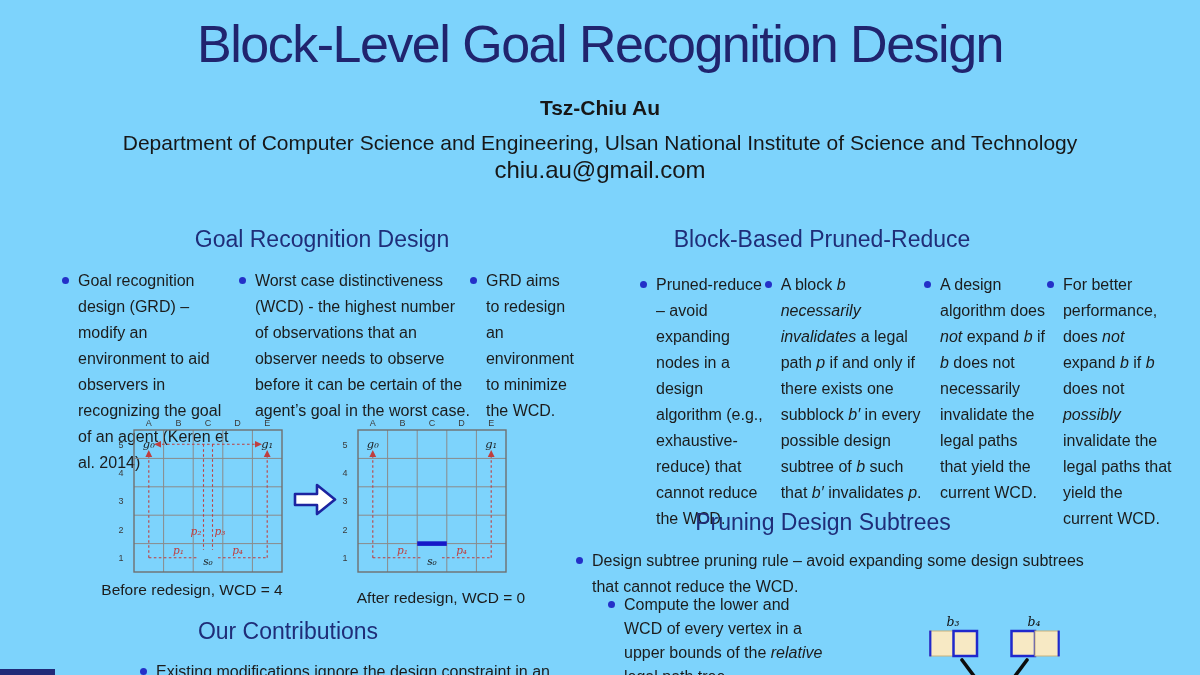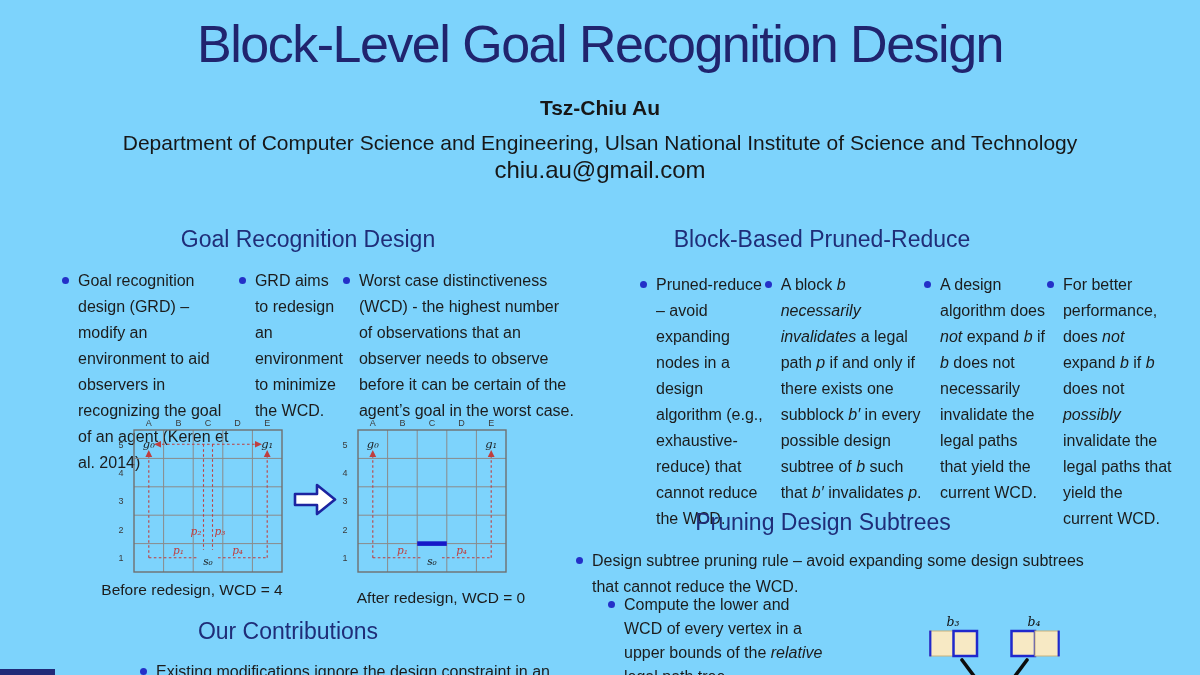--- a/index.html
+++ b/index.html
@@ -29,33 +29,33 @@
 </head>
 <body>
 
 <div id="poster">
 
   <div id="title" class="abs center">Block-Level Goal Recognition Design</div>
   <div id="author" class="abs center">Tsz-Chiu Au</div>
   <div id="affil" class="abs center">Department of Computer Science and Engineering, Ulsan National Institute of Science and Technology</div>
   <div id="email" class="abs center">chiu.au@gmail.com</div>
 
-  <div class="abs heading" style="left:58px;top:226px;width:500px;">Goal Recognition Design</div>
+  <div class="abs heading" style="left:72px;top:226px;width:500px;">Goal Recognition Design</div>
   <div class="abs bullets" style="left:62px;top:268px;width:512px;">
     <div class="bullet">
       <span class="dot"></span>
       <span class="btxt"><span>Goal recognition design (GRD) – modify an environment to aid observers in recognizing the goal of an agent (Keren et al. 2014)</span></span>
     </div>
     <div class="bullet">
       <span class="dot"></span>
+      <span class="btxt"><span>Worst case distinctiveness (WCD) - the highest number of observations that an observer needs to observe before it can be certain of the agent’s goal in the worst case.</span></span>
+    </div>
+    <div class="bullet">
+      <span class="dot"></span>
       <span class="btxt"><span>GRD aims to redesign an environment to minimize the WCD.</span></span>
-    </div>
-    <div class="bullet">
-      <span class="dot"></span>
-      <span class="btxt"><span>Worst case distinctiveness (WCD) - the highest number of observations that an observer needs to observe before it can be certain of the agent’s goal in the worst case.</span></span>
     </div>
   </div>
 
   <svg class="abs" style="left:110px;top:416px;" width="180" height="160" viewBox="0 0 180 160">
     <text class="axis" text-anchor="middle" x="38.8" y="10">A</text>
     <text class="axis" text-anchor="middle" x="68.4" y="10">B</text>
     <text class="axis" text-anchor="middle" x="98" y="10">C</text>
     <text class="axis" text-anchor="middle" x="127.6" y="10">D</text>
     <text class="axis" text-anchor="middle" x="157.2" y="10">E</text>
     <text class="axis" text-anchor="middle" x="11" y="31.5">5</text>

